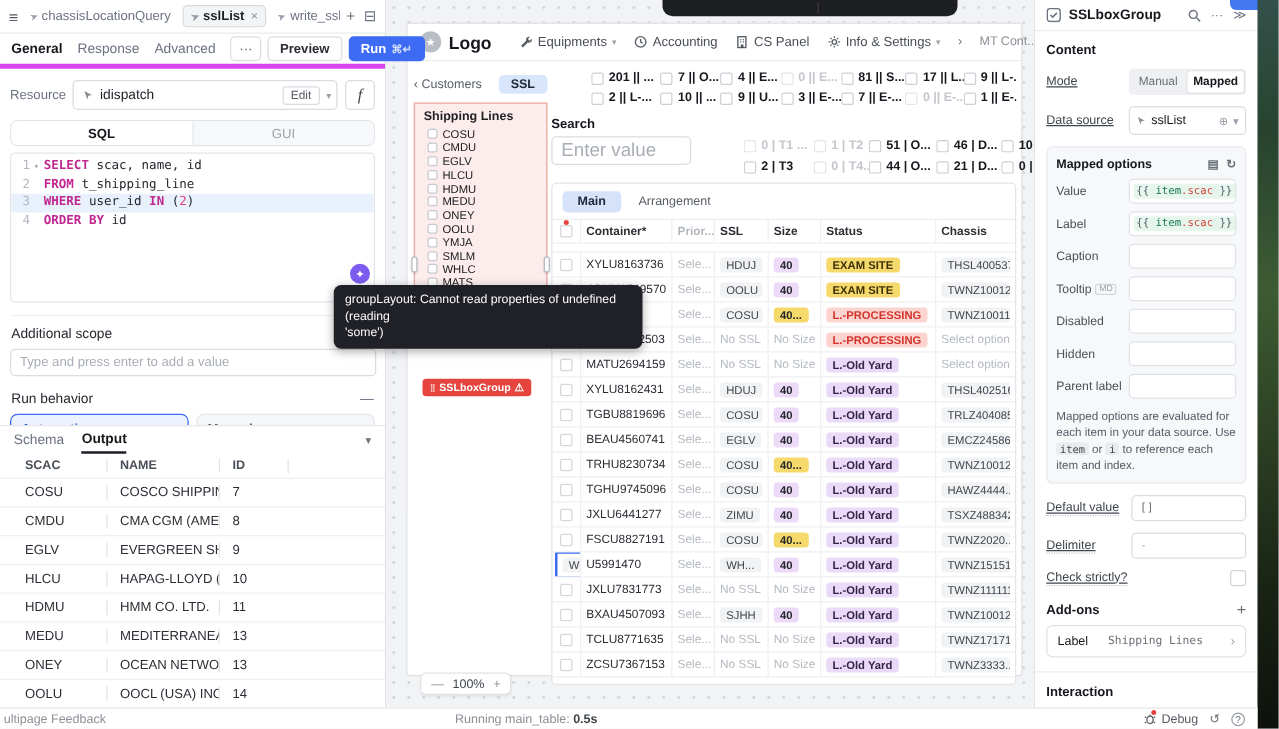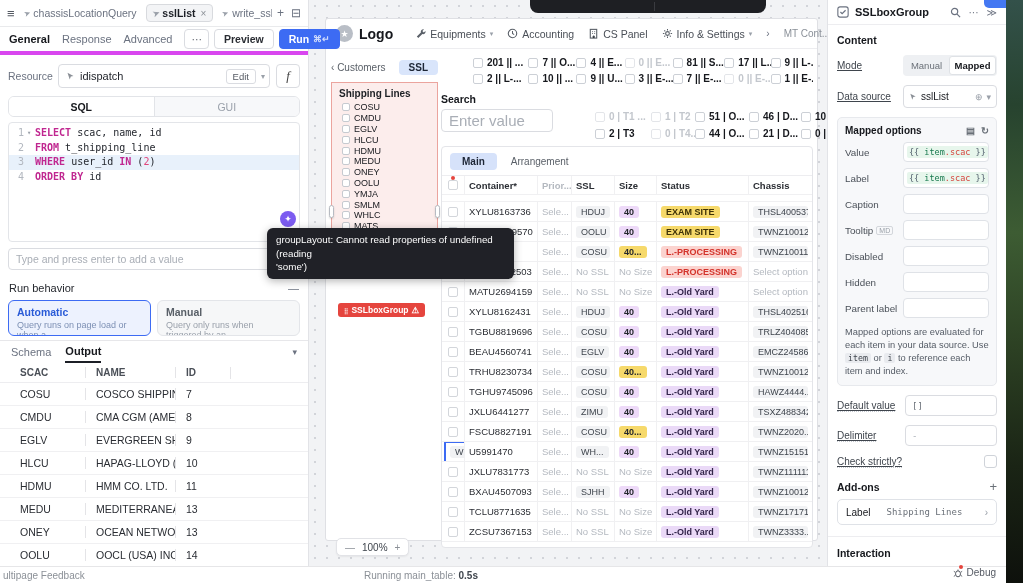--- a/index.html
+++ b/index.html
@@ -176,21 +176,21 @@
   .mc-help code{background:#e9ebef;border-radius:2px;font-family:"DejaVu Sans Mono",monospace;font-size:8.3px;padding:0 3px;color:#3f454d;}
   .plaininput{flex:1;height:21px;border:1px solid #dadce1;border-radius:4px;display:flex;align-items:center;padding:0 6px;font-family:"DejaVu Sans Mono",monospace;font-size:9px;color:#6a7078;}
   .plaininput.ph{color:#a9aeb6;}
   .ipcheck{margin-left:auto;width:13px;height:13px;border:1px solid #cfd3d9;border-radius:3px;background:#fff;}
   .plus{margin-left:auto;color:#6a7078;font-size:13px;line-height:1;}
   .addon-row{margin-top:6px;border:1px solid #dfe2e7;border-radius:5px;height:26px;display:flex;align-items:center;padding:0 8px;}
   .addon-key{font-size:10px;color:#16181d;}
   .addon-val{margin-left:16px;font-family:"DejaVu Sans Mono",monospace;font-size:9px;color:#6a7078;}
   .addon-arr{margin-left:auto;color:#9aa0a9;font-size:10px;}
   .ip-divider{border-top:1px solid #ededf0;margin:11px -9px 0;}
-  .sb-right{position:absolute;right:10px;top:0;height:100%;display:flex;align-items:center;gap:9px;color:#6a6f76;flex-direction:column;}
+  .sb-right{position:absolute;right:10px;top:0;height:100%;display:flex;align-items:center;gap:9px;color:#6a6f76;}
   .sb-debug{display:flex;align-items:center;gap:4px;position:relative;font-size:10px;color:#555a63;}
   .reddot{position:absolute;left:6px;top:-2px;width:4px;height:4px;border-radius:50%;background:#e5453e;}
   .qmark{width:11px;height:11px;border:1px solid #9aa0a8;border-radius:50%;font-size:8px;display:flex;align-items:center;justify-content:center;}
   svg{display:block;}
 </style>
 </head>
 <body>
 
 <div id="canvas">
   <div id="app-window">
@@ -848,20 +848,21 @@
         <span class="ln">3</span>
         <span class="fold"></span>
         <pre><span class="kw">WHERE</span><span> user_id </span><span class="kw">IN</span><span> (</span><span class="num">2</span><span>)</span></pre>
       </div>
       <div class="cl">
         <span class="ln">4</span>
         <span class="fold"></span>
         <pre><span class="kw">ORDER BY</span><span> id</span></pre>
       </div>
     </div>
+  <div class="scope-label">Additional scope</div>
   <input class="scope-input" placeholder="Type and press enter to add a value" style="">
   <div class="rb-head">
     <span>Run behavior</span>
     <span class="minus">—</span>
   </div>
   <div class="rb-cards" id="rb-cards">
       <div class="rb-card sel">
         <div class="t">Automatic</div>
         <div class="d">Query runs on page load or when a</div>
       </div>

